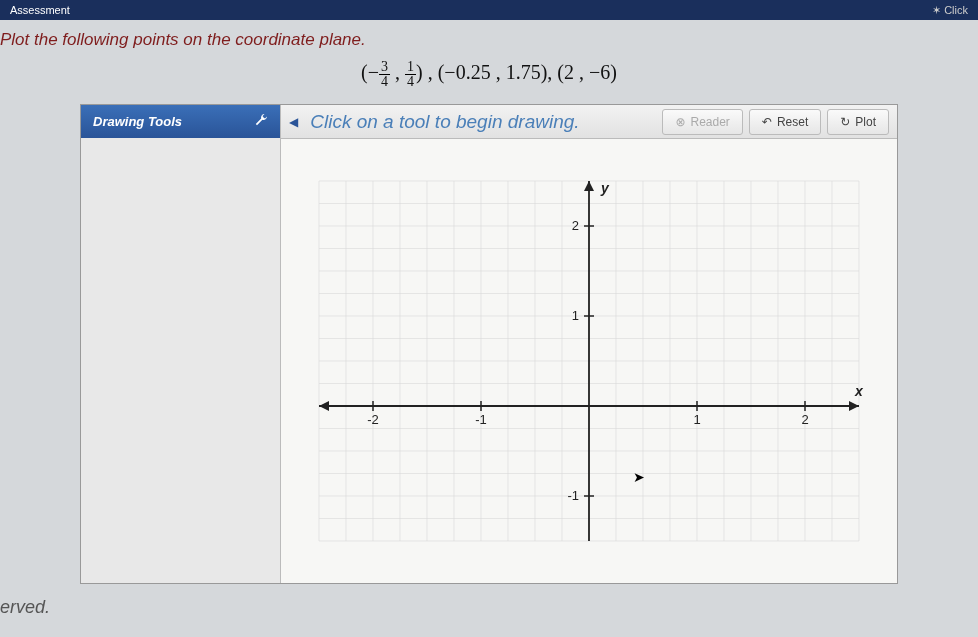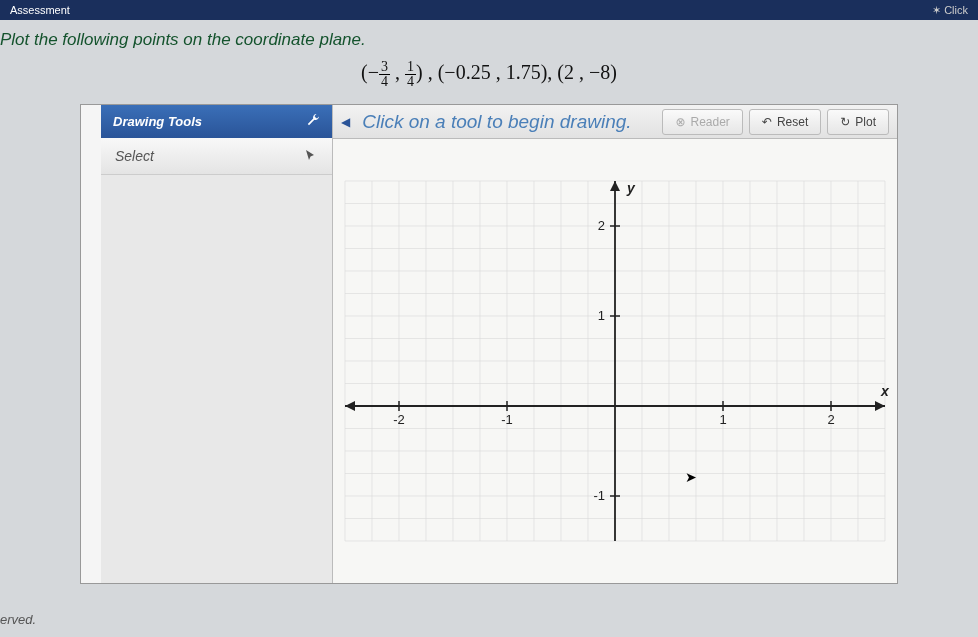--- a/index.html
+++ b/index.html
@@ -1,79 +1,71 @@
 <!DOCTYPE html>
 <html><head>
   <meta charset="utf-8">
   <style>
     * { box-sizing: border-box; margin: 0; padding: 0; }
     body { font-family: Arial, sans-serif; background: #d5d8db; width: 978px; height: 637px; overflow: hidden; }
     
     .top-banner { background: #1a2f5c; color: #fff; height: 20px; display: flex; justify-content: space-between; align-items: center; padding: 0 10px; font-size: 11px; }
     .reader-link { color: #ccc; }
     
-    .instruction { padding: 10px 0 5px 0; font-size: 17px; color: #14532d; font-style: italic; }
+    .instruction { padding: 10px 0 5px 0; font-size: 17px; color: #7f1d1d; font-style: italic; }
     
     .points-display { text-align: center; font-size: 20px; font-family: 'Times New Roman', serif; padding: 5px 0 15px 0; color: #111; }
     .frac { display: inline-block; vertical-align: middle; text-align: center; font-size: 14px; line-height: 1; }
     .frac .num { display: block; border-bottom: 1px solid #000; padding: 0 2px; }
     .frac .den { display: block; padding: 0 2px; }
     
     .workspace { display: flex; margin: 0 80px 0 80px; border: 1px solid #999; background: #f5f5f5; height: 480px; }
     
-    .tools-panel { width: 232px; background: #e8e8e8; border-right: 1px solid #bbb; margin-left: 20px; }
+    .tools-panel { width: 200px; background: #e8e8e8; border-right: 1px solid #bbb; }
     .tools-header { background: linear-gradient(#3a6fb8, #2a5498); color: #fff; padding: 8px 12px; font-size: 13px; font-weight: bold; display: flex; justify-content: space-between; align-items: center; font-style: italic; }
     .tool-item { background: linear-gradient(#f8f8f8, #e4e4e4); border-bottom: 1px solid #ccc; padding: 10px 14px; font-size: 14px; color: #555; display: flex; justify-content: space-between; align-items: center; cursor: pointer; font-style: italic; }
     .tool-icon { width: 14px; height: 14px; display: inline-block; }
     
     .canvas-area { flex: 1; background: #f7f7f5; position: relative; }
     .canvas-toolbar { display: flex; align-items: center; background: linear-gradient(#f2f2f2, #e2e2e2); border-bottom: 1px solid #bbb; height: 34px; padding: 0 8px; }
     .toolbar-hint { flex: 1; font-size: 19px; color: #4a7fb8; font-style: italic; padding-left: 6px; }
     .toolbar-chevron { color: #2a5498; font-size: 12px; margin-right: 6px; }
     .toolbar-btn { background: linear-gradient(#fafafa, #e6e6e6); border: 1px solid #bbb; border-radius: 3px; padding: 5px 12px; margin-left: 6px; font-size: 12px; color: #444; display: flex; align-items: center; gap: 5px; cursor: pointer; }
     .toolbar-btn.disabled { color: #aaa; cursor: default; }
     
     .plot-area { position: relative; width: 100%; height: calc(100% - 34px); }
     .plot-area svg { position: absolute; left: 50%; top: 50%; transform: translate(-50%, -50%); }
     
-    .footer-text { position: absolute; bottom: 10px; left: 0; font-size: 13px; color: #555; font-style: italic; }
+    .footer-text { position: absolute; bottom: 19px; left: 0; font-size: 18px; color: #555; font-style: italic; }
     
     .cursor-arrow { position: absolute; font-size: 14px; color: #000; }
   </style>
 </head>
 <body>
 
 <div class="top-banner">
   <span>Assessment</span>
   <span class="reader-link">✶ <span>Click</span></span>
 </div>
 
 <div class="instruction">Plot the following points on the coordinate plane.</div>
 
 <div class="points-display">
   <span>(−</span><span class="frac"><span class="num">3</span><span class="den">4</span></span><span> , </span><span class="frac"><span class="num">1</span><span class="den">4</span></span><span>)</span> , 
   <span>(−0.25 , 1.75)</span>, 
-  <span>(2 , −8)</span>
+  <span>(2 , −6)</span>
 </div>
 
 <div class="workspace">
   <div class="tools-panel">
     <div class="tools-header">
       <span>Drawing Tools</span>
       <span>
         <svg width="14" height="14" viewBox="0 0 14 14">
             <path fill="#fff" d="M13 3.5a3.5 3.5 0 0 1-4.6 3.3L3 12.2 1.8 11l5.4-5.4A3.5 3.5 0 0 1 10.5 1l-2 2 1 1.5 1.5 1 2-2z"></path>
-          </svg>
-      </span>
-    </div>
-    <div class="tool-item">
-      <span>Select</span>
-      <span class="tool-icon">
-        <svg width="14" height="14" viewBox="0 0 14 14">
-            <path fill="#555" d="M2 1l3 10 1.5-3.5L10 6z"></path>
           </svg>
       </span>
     </div>
   </div>
 
   <div class="canvas-area">
     <div class="canvas-toolbar">
       <span class="toolbar-chevron">◀</span>
       <span class="toolbar-hint">Click on a tool to begin drawing.</span>
       <button class="toolbar-btn disabled">

